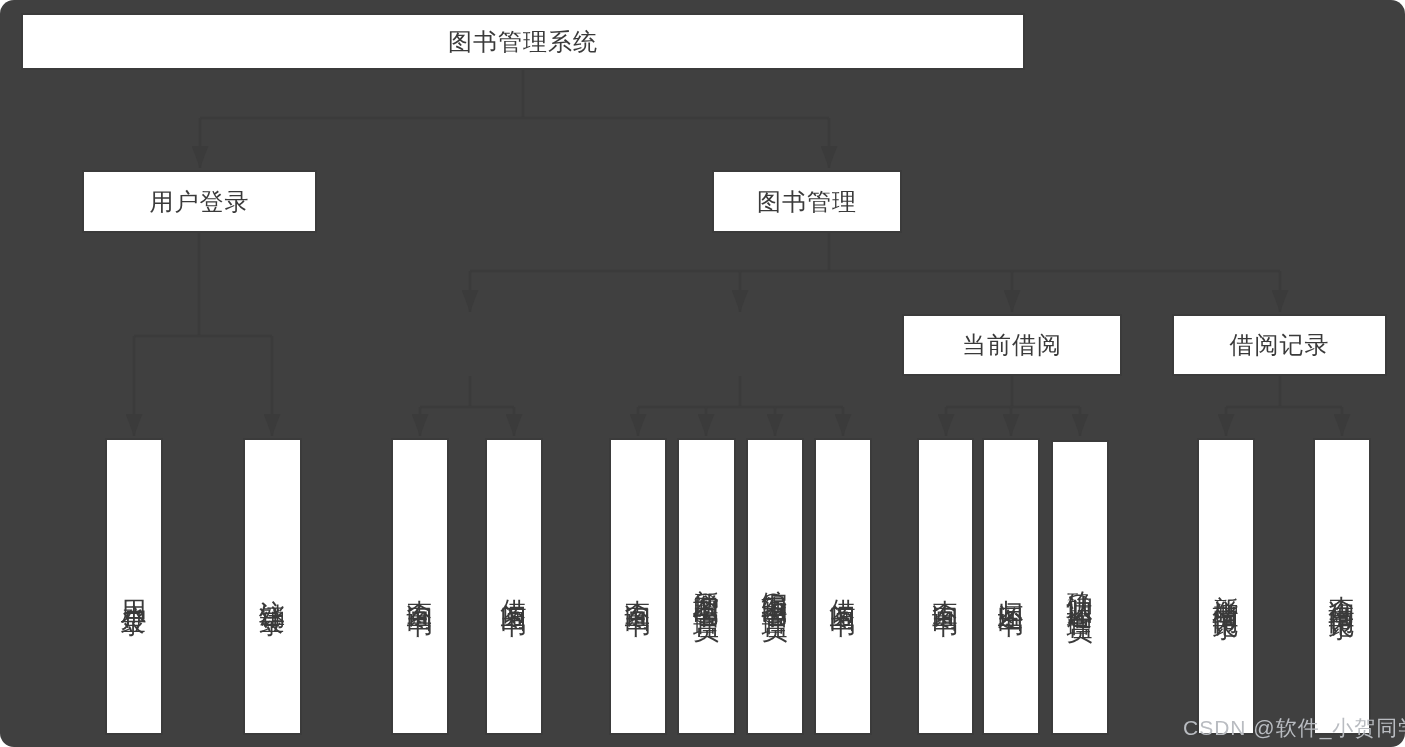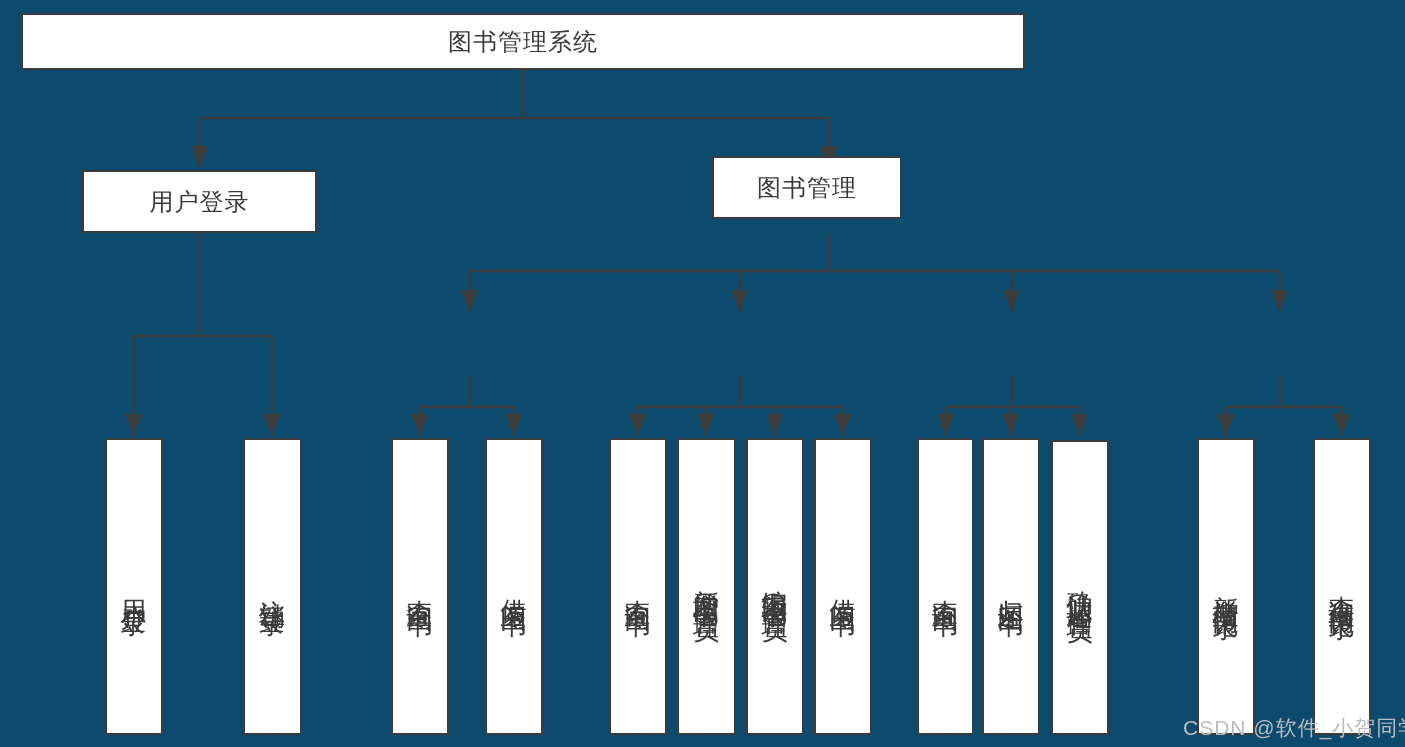--- a/index.html
+++ b/index.html
@@ -5,22 +5,23 @@
   html, body {
     margin: 0;
     padding: 0;
     background: #ffffff;
     font-family: "Liberation Sans", "DejaVu Sans", sans-serif;
   }
   .canvas {
     position: relative;
     width: 1405px;
     height: 747px;
-    background: #0c4a6e;
+    background: #404040;
     overflow: hidden;
+    border-radius: 14px;
   }
   .connector-layer {
     position: absolute;
     left: 0;
     top: 0;
     pointer-events: none;
   }
   .node {
     position: absolute;
     box-sizing: border-box;
@@ -105,22 +106,24 @@
       <path d="M1280,376 V407"></path>
       <path d="M1226,407 H1342"></path>
       <path d="M1226,407 V436" marker-end="url(#arrow)"></path>
       <path d="M1342,407 V436" marker-end="url(#arrow)"></path>
     </g>
   </svg>
 
   <div class="node hbox" style="left:21px; top:13px; width:1004px; height:57px">图书管理系统</div>
 
   <div class="node hbox" style="left:82px; top:170px; width:235px; height:63px">用户登录</div>
-  <div class="node hbox" style="left:712px; top:156px; width:190px; height:63px">图书管理</div>
+  <div class="node hbox" style="left:712px; top:170px; width:190px; height:63px">图书管理</div>
 
+  <div class="node hbox" style="left:902px; top:314px; width:220px; height:62px">当前借阅</div>
+  <div class="node hbox" style="left:1172px; top:314px; width:215px; height:62px">借阅记录</div>
 
   <div class="node vbox" style="left:105px; top:438px; width:58px; height:297px">用户登录</div>
   <div class="node vbox" style="left:243px; top:438px; width:59px; height:297px">注销登录</div>
 
   <div class="node vbox" style="left:391px; top:438px; width:58px; height:297px">查询图书</div>
   <div class="node vbox" style="left:485px; top:438px; width:58px; height:297px">借阅图书</div>
 
   <div class="node vbox" style="left:609px; top:438px; width:58px; height:297px">查询图书</div>
   <div class="node vbox" style="left:677px; top:438px; width:59px; height:297px">新增图书（管理员）</div>
   <div class="node vbox" style="left:746px; top:438px; width:58px; height:297px">编辑图书（管理员）</div>

